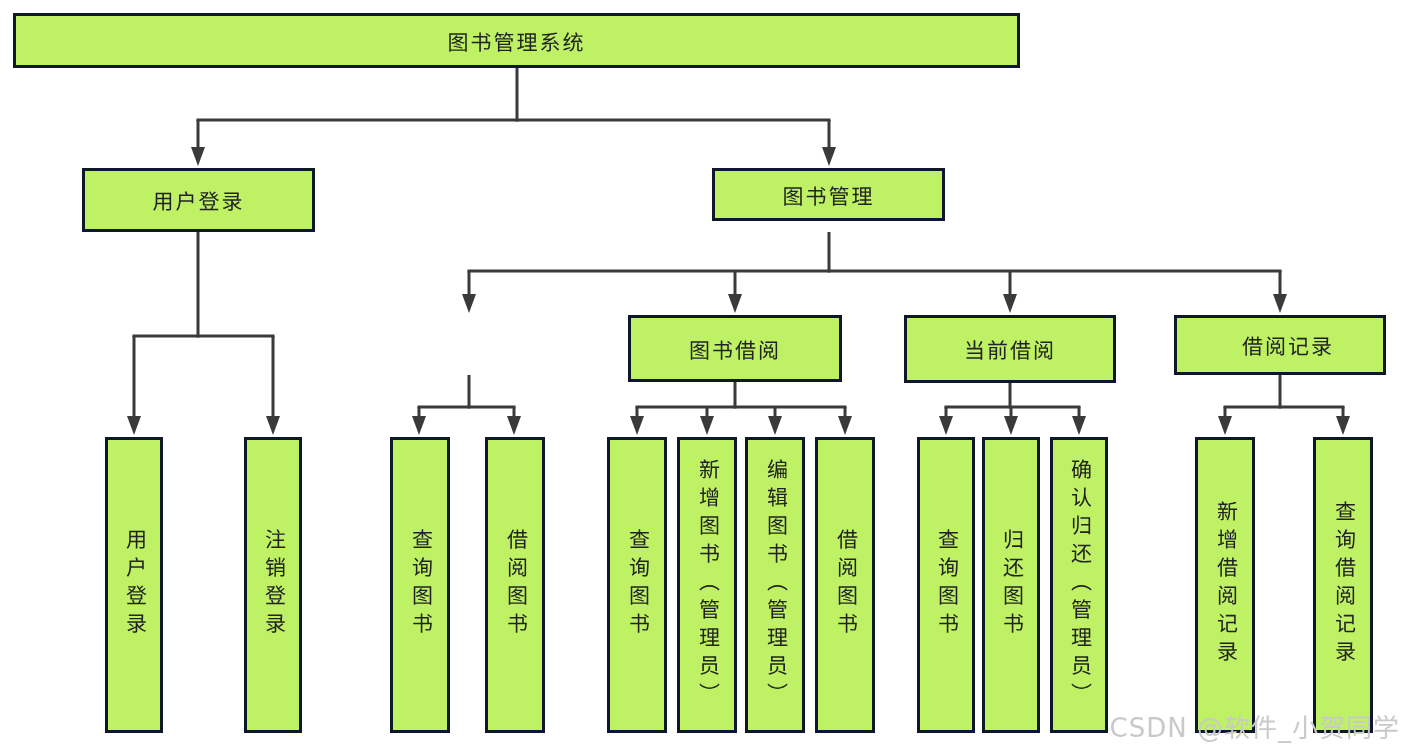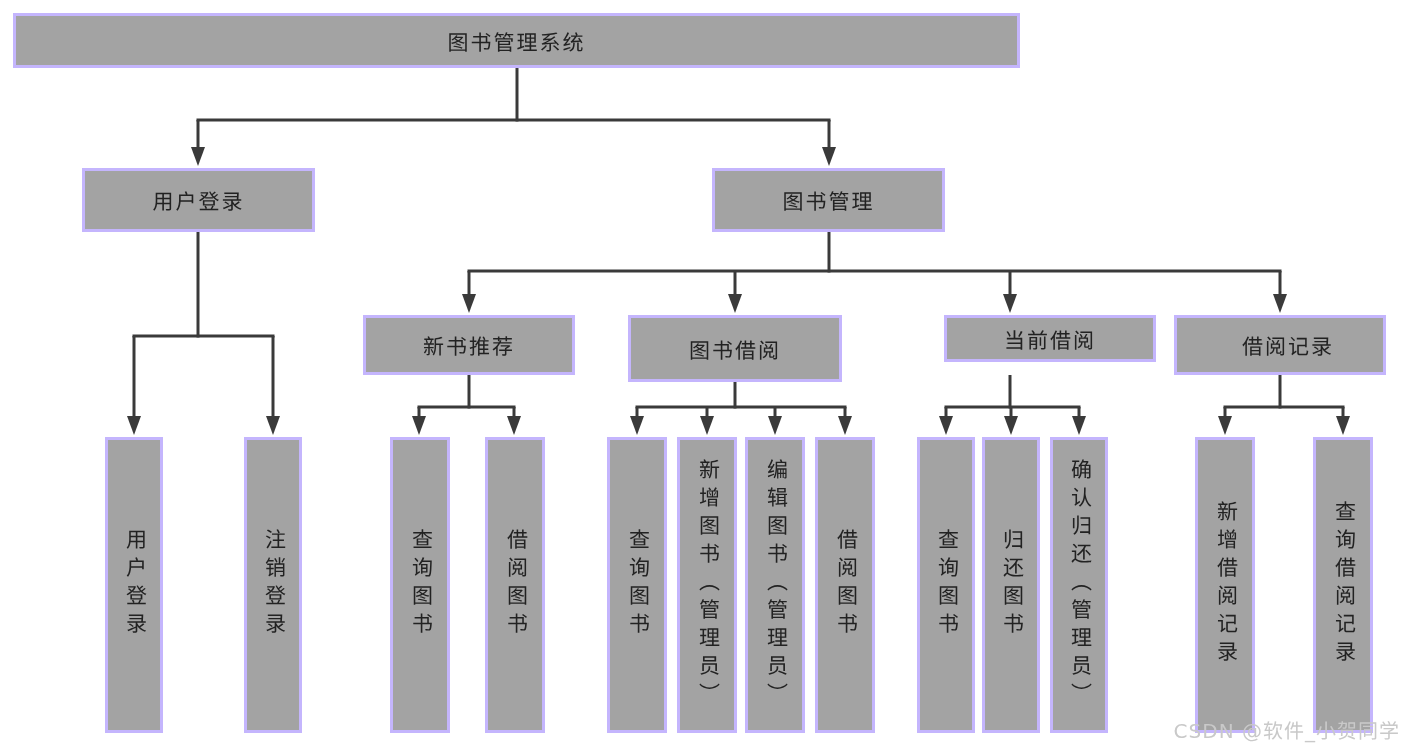--- a/index.html
+++ b/index.html
@@ -2,31 +2,31 @@
 <html lang="zh-CN"><head>
 <meta charset="utf-8">
 <style>
   html,body{margin:0;padding:0;background:#ffffff;}
   #canvas{
     position:relative;width:1405px;height:747px;background:#ffffff;
     font-family:"DejaVu Sans","Liberation Sans",sans-serif;overflow:hidden;
   }
   #connectors{position:absolute;left:0;top:0;width:1405px;height:747px;}
   .node{
-    position:absolute;box-sizing:border-box;border:3px solid #c4b5fd;background:#a3a3a3;
+    position:absolute;box-sizing:border-box;border:3px solid #0f172a;background:#bef264;
     display:flex;align-items:center;justify-content:center;
     color:#222222;font-size:21px;letter-spacing:2px;white-space:nowrap;z-index:2;
   }
   .vert{
     writing-mode:vertical-rl;text-orientation:mixed;
     font-size:21px;letter-spacing:7px;white-space:normal;line-height:1;
   }
   #watermark{
     position:absolute;right:5px;bottom:3px;z-index:3;
-    font-size:20px;color:#c9c9c9;letter-spacing:1px;
+    font-size:26px;color:#c9c9c9;letter-spacing:1px;
   }
 </style>
 </head>
 <body>
 
 <div id="canvas">
 
   <svg id="connectors" viewBox="0 0 1405 747">
       <line x1="517" y1="68" x2="517" y2="121.5" stroke="#3a3a3a" stroke-width="3"></line>
       <line x1="196.5" y1="120" x2="830.5" y2="120" stroke="#3a3a3a" stroke-width="3"></line>
@@ -78,25 +78,24 @@
       <line x1="1223.5" y1="407" x2="1344.5" y2="407" stroke="#3a3a3a" stroke-width="3"></line>
       <line x1="1225" y1="407" x2="1225" y2="419" stroke="#3a3a3a" stroke-width="3"></line>
       <polygon points="1218,416 1232,416 1225,435" fill="#3a3a3a"></polygon>
       <line x1="1343" y1="407" x2="1343" y2="419" stroke="#3a3a3a" stroke-width="3"></line>
       <polygon points="1336,416 1350,416 1343,435" fill="#3a3a3a"></polygon>
     </svg>
 
   <div class="node" style="left:13px;top:13px;width:1007px;height:55px;">图书管理系统</div>
 
   <div class="node" style="left:82px;top:168px;width:233px;height:64px;">用户登录</div>
-  <div class="node" style="left:712px;top:168px;width:233px;height:64px;">图书管理</div>
+  <div class="node" style="left:712px;top:168px;width:233px;height:53px;">图书管理</div>
 
-  <div class="node" style="left:363px;top:315px;width:212px;height:60px;">新书推荐</div>
   <div class="node" style="left:628px;top:315px;width:214px;height:67px;">图书借阅</div>
-  <div class="node" style="left:904px;top:315px;width:212px;height:47px;margin-left:40px;">当前借阅</div>
+  <div class="node" style="left:904px;top:315px;width:212px;height:68px;">当前借阅</div>
   <div class="node" style="left:1174px;top:315px;width:212px;height:60px;padding-left:16px;">借阅记录</div>
 
   <div class="node vert" style="left:105px;top:437px;width:58px;height:296px;">用户登录</div>
   <div class="node vert" style="left:244px;top:437px;width:58px;height:296px;">注销登录</div>
 
   <div class="node vert" style="left:390px;top:437px;width:60px;height:296px;">查询图书</div>
   <div class="node vert" style="left:485px;top:437px;width:60px;height:296px;">借阅图书</div>
 
   <div class="node vert" style="left:607px;top:437px;width:60px;height:296px;">查询图书</div>
   <div class="node vert" style="left:677px;top:437px;width:60px;height:296px;">新增图书（管理员）</div>

